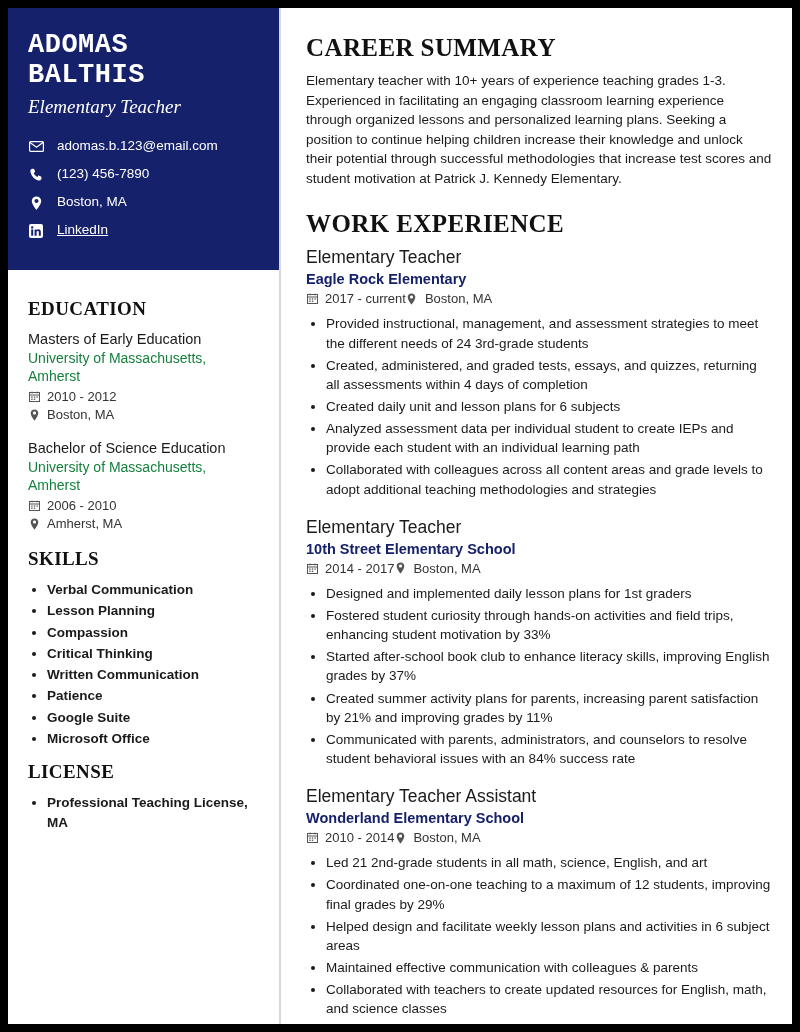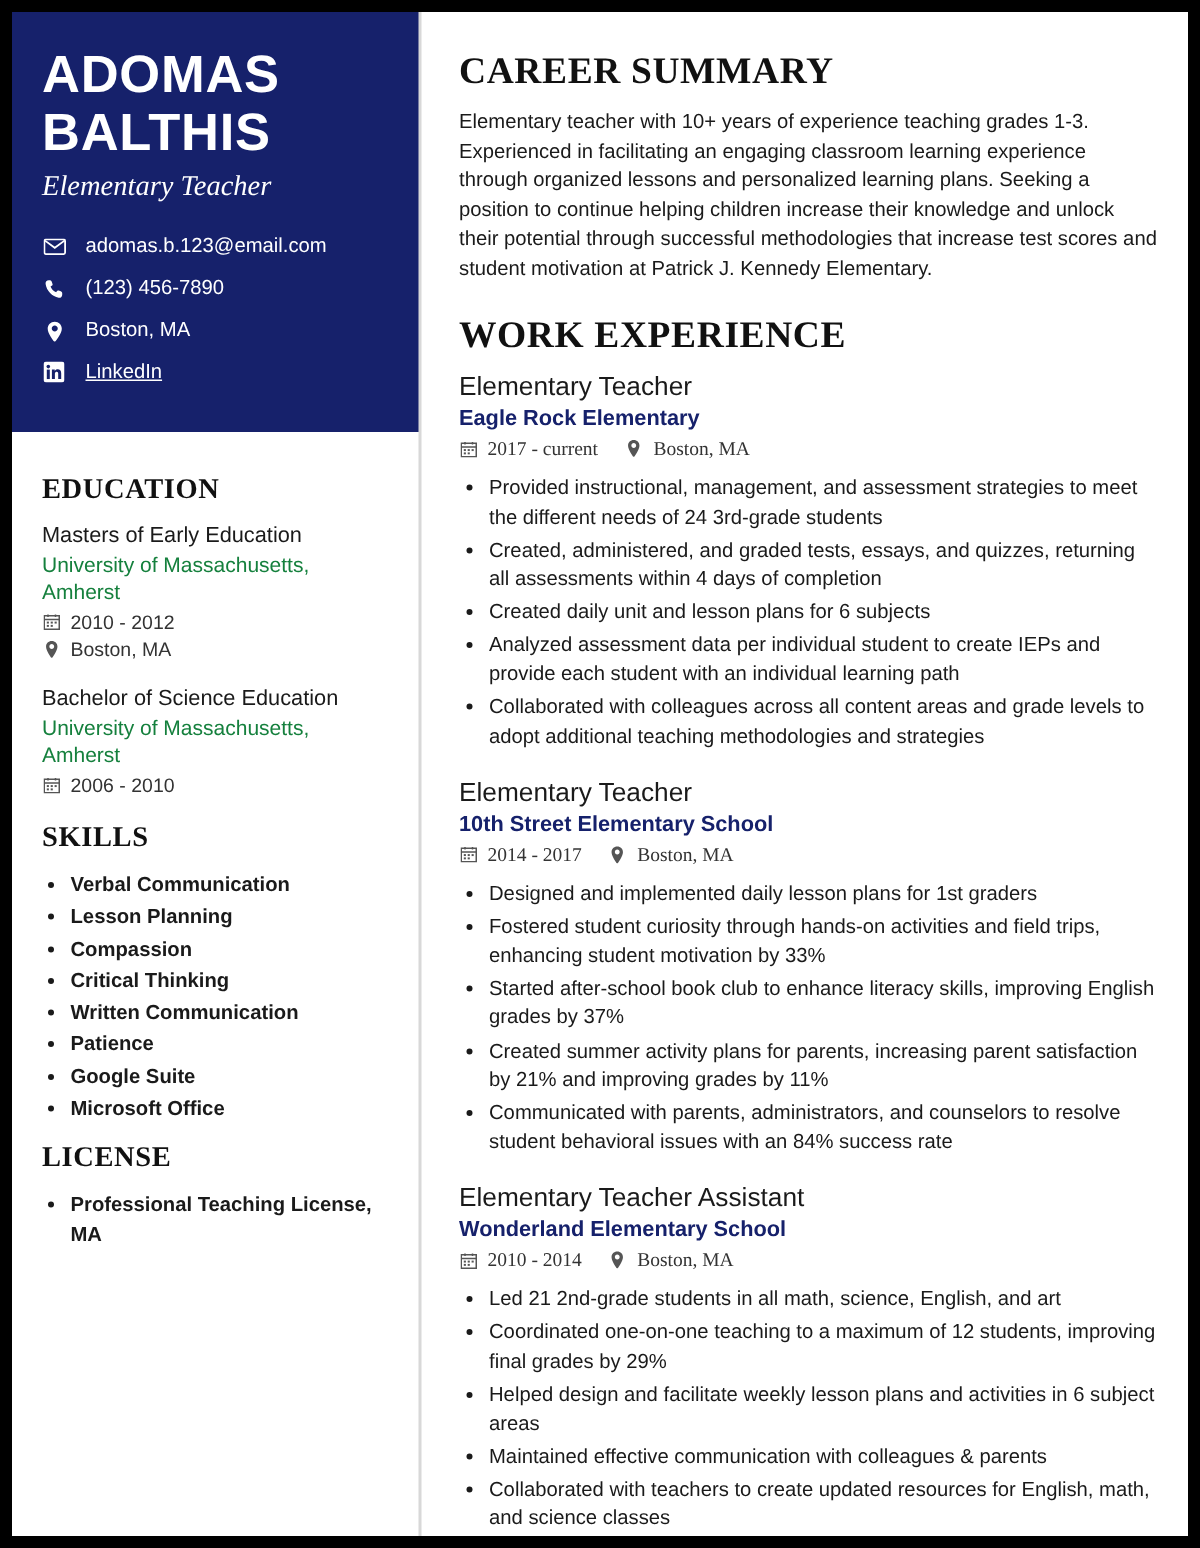--- a/index.html
+++ b/index.html
@@ -32,23 +32,23 @@
     position: relative;
   }
   .left-header {
     background: #16216b;
     color: #ffffff;
     padding: 22px 20px 20px 20px;
     box-sizing: border-box;
     min-height: 218px;
   }
   .name {
-    font-family: Liberation Sans, sans-serif;
+    font-family: Liberation Mono, monospace;
     font-weight: bold;
-    font-size: 35px;
+    font-size: 27px;
     line-height: 1.12;
     letter-spacing: 0.5px;
     margin: 0 0 6px 0;
   }
   .role {
     font-family: "Liberation Serif", serif;
     font-style: italic;
     font-size: 19px;
     margin: 0 0 20px 0;
   }
@@ -169,23 +169,21 @@
   }
   .job-company {
     font-size: 14.5px;
     font-weight: bold;
     color: #16216b;
     margin-bottom: 4px;
   }
   .job-meta {
     display: flex;
     align-items: center;
-    gap: 18px;
     margin-bottom: 5px;
-    font-family: Liberation Serif, serif;
   }
   .job-bullets {
     margin: 0;
     padding-left: 20px;
     list-style: disc;
   }
   .job-bullets li {
     font-size: 13.5px;
     color: #1a1a1a;
     line-height: 1.42;
@@ -290,20 +288,28 @@
                 <path d="M0.5 4h10" stroke="#555" stroke-width="1"></path>
                 <path d="M3 0.6v1.8M8 0.6v1.8" stroke="#555" stroke-width="1"></path>
                 <rect x="2.2" y="5.4" width="1.4" height="1.3" fill="#555"></rect>
                 <rect x="4.8" y="5.4" width="1.4" height="1.3" fill="#555"></rect>
                 <rect x="7.4" y="5.4" width="1.4" height="1.3" fill="#555"></rect>
                 <rect x="2.2" y="7.6" width="1.4" height="1.3" fill="#555"></rect>
                 <rect x="4.8" y="7.6" width="1.4" height="1.3" fill="#555"></rect>
               </svg>
           </span>
           <span>2006 - 2010</span>
+        </div>
+        <div class="meta-row">
+          <span class="ico">
+            <svg width="9" height="12" viewBox="0 0 9 12">
+                <path d="M4.5 0.4C2.3 0.4 0.7 2 0.7 4.1c0 2.7 3.2 7 3.4 7.2 0.2 0.2 0.6 0.2 0.8 0C5.1 11.1 8.3 6.8 8.3 4.1 8.3 2 6.7 0.4 4.5 0.4z M4.5 5.6c-0.9 0-1.6-0.7-1.6-1.6s0.7-1.6 1.6-1.6 1.6 0.7 1.6 1.6-0.7 1.6-1.6 1.6z" fill="#555"></path>
+              </svg>
+          </span>
+          <span>Amherst, MA</span>
         </div>
       </div>
 
       <div class="sec-title">SKILLS</div>
       <ul class="bullets">
         <li>Verbal Communication</li>
         <li>Lesson Planning</li>
         <li>Compassion</li>
         <li>Critical Thinking</li>
         <li>Written Communication</li>

